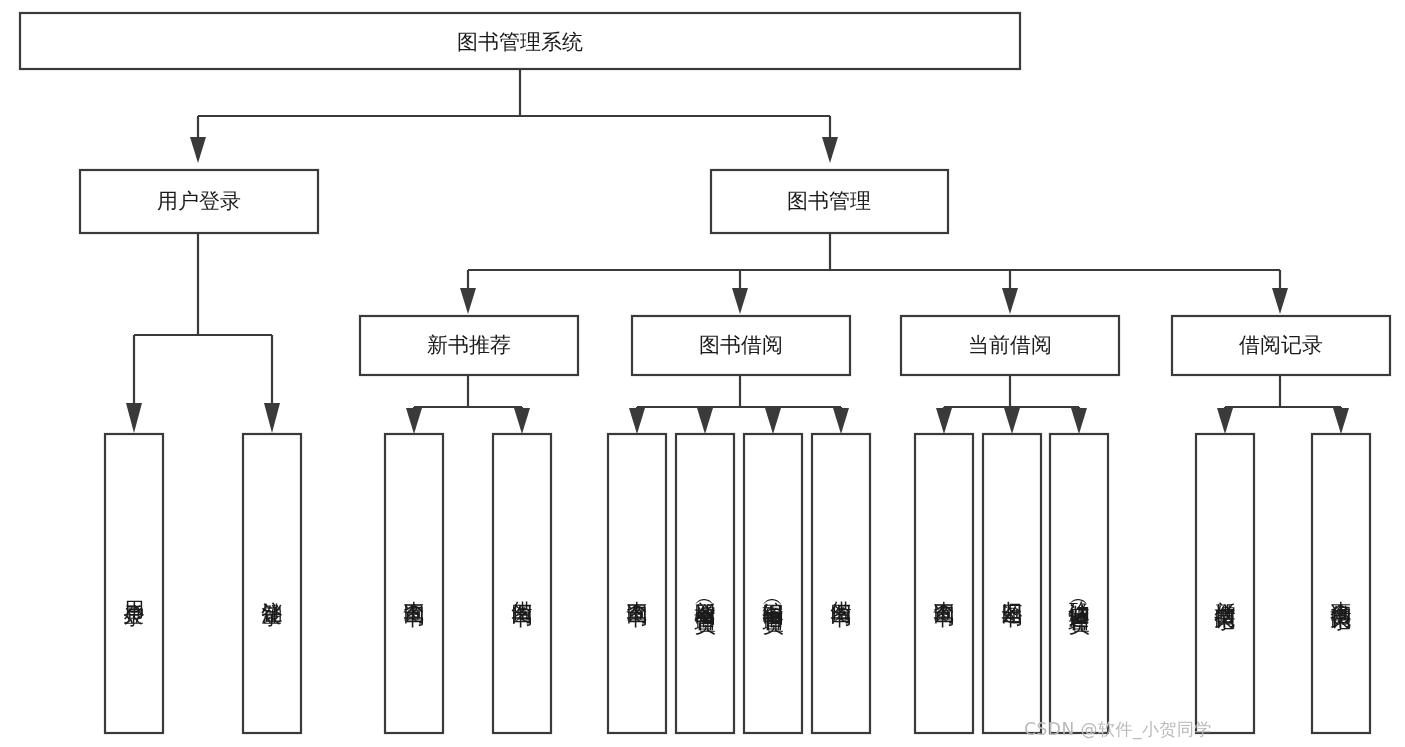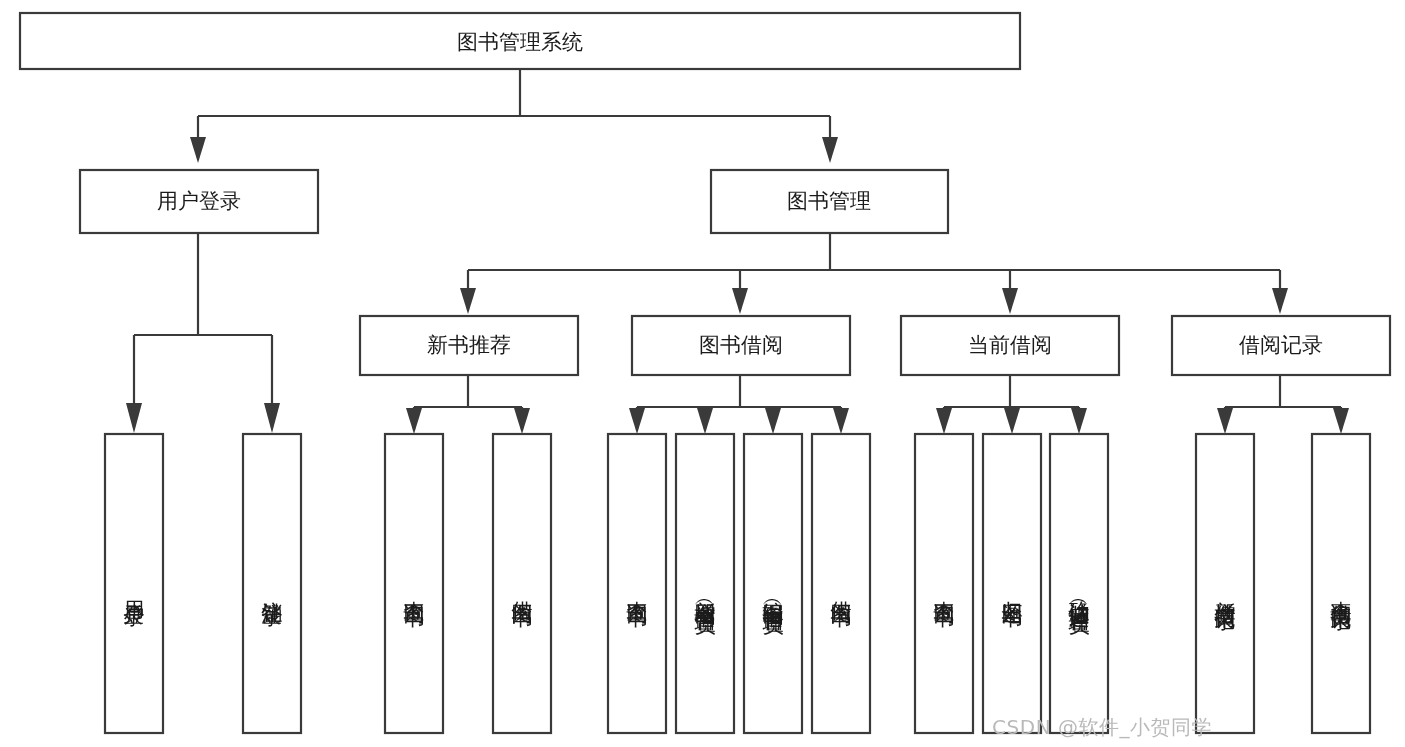--- a/index.html
+++ b/index.html
@@ -55,21 +55,21 @@
   }
   .arrow-head {
     fill: #3a3a3a;
     stroke: none;
   }
   .watermark {
     position: absolute;
     right: 10px;
     bottom: 6px;
     font-family: "DejaVu Sans", "Liberation Sans", sans-serif;
-    font-size: 20px;
+    font-size: 17px;
     color: #b9b9b9;
     letter-spacing: 0.5px;
     white-space: nowrap;
     pointer-events: none;
     user-select: none;
   }
 </style>
 </head>
 <body>
 

